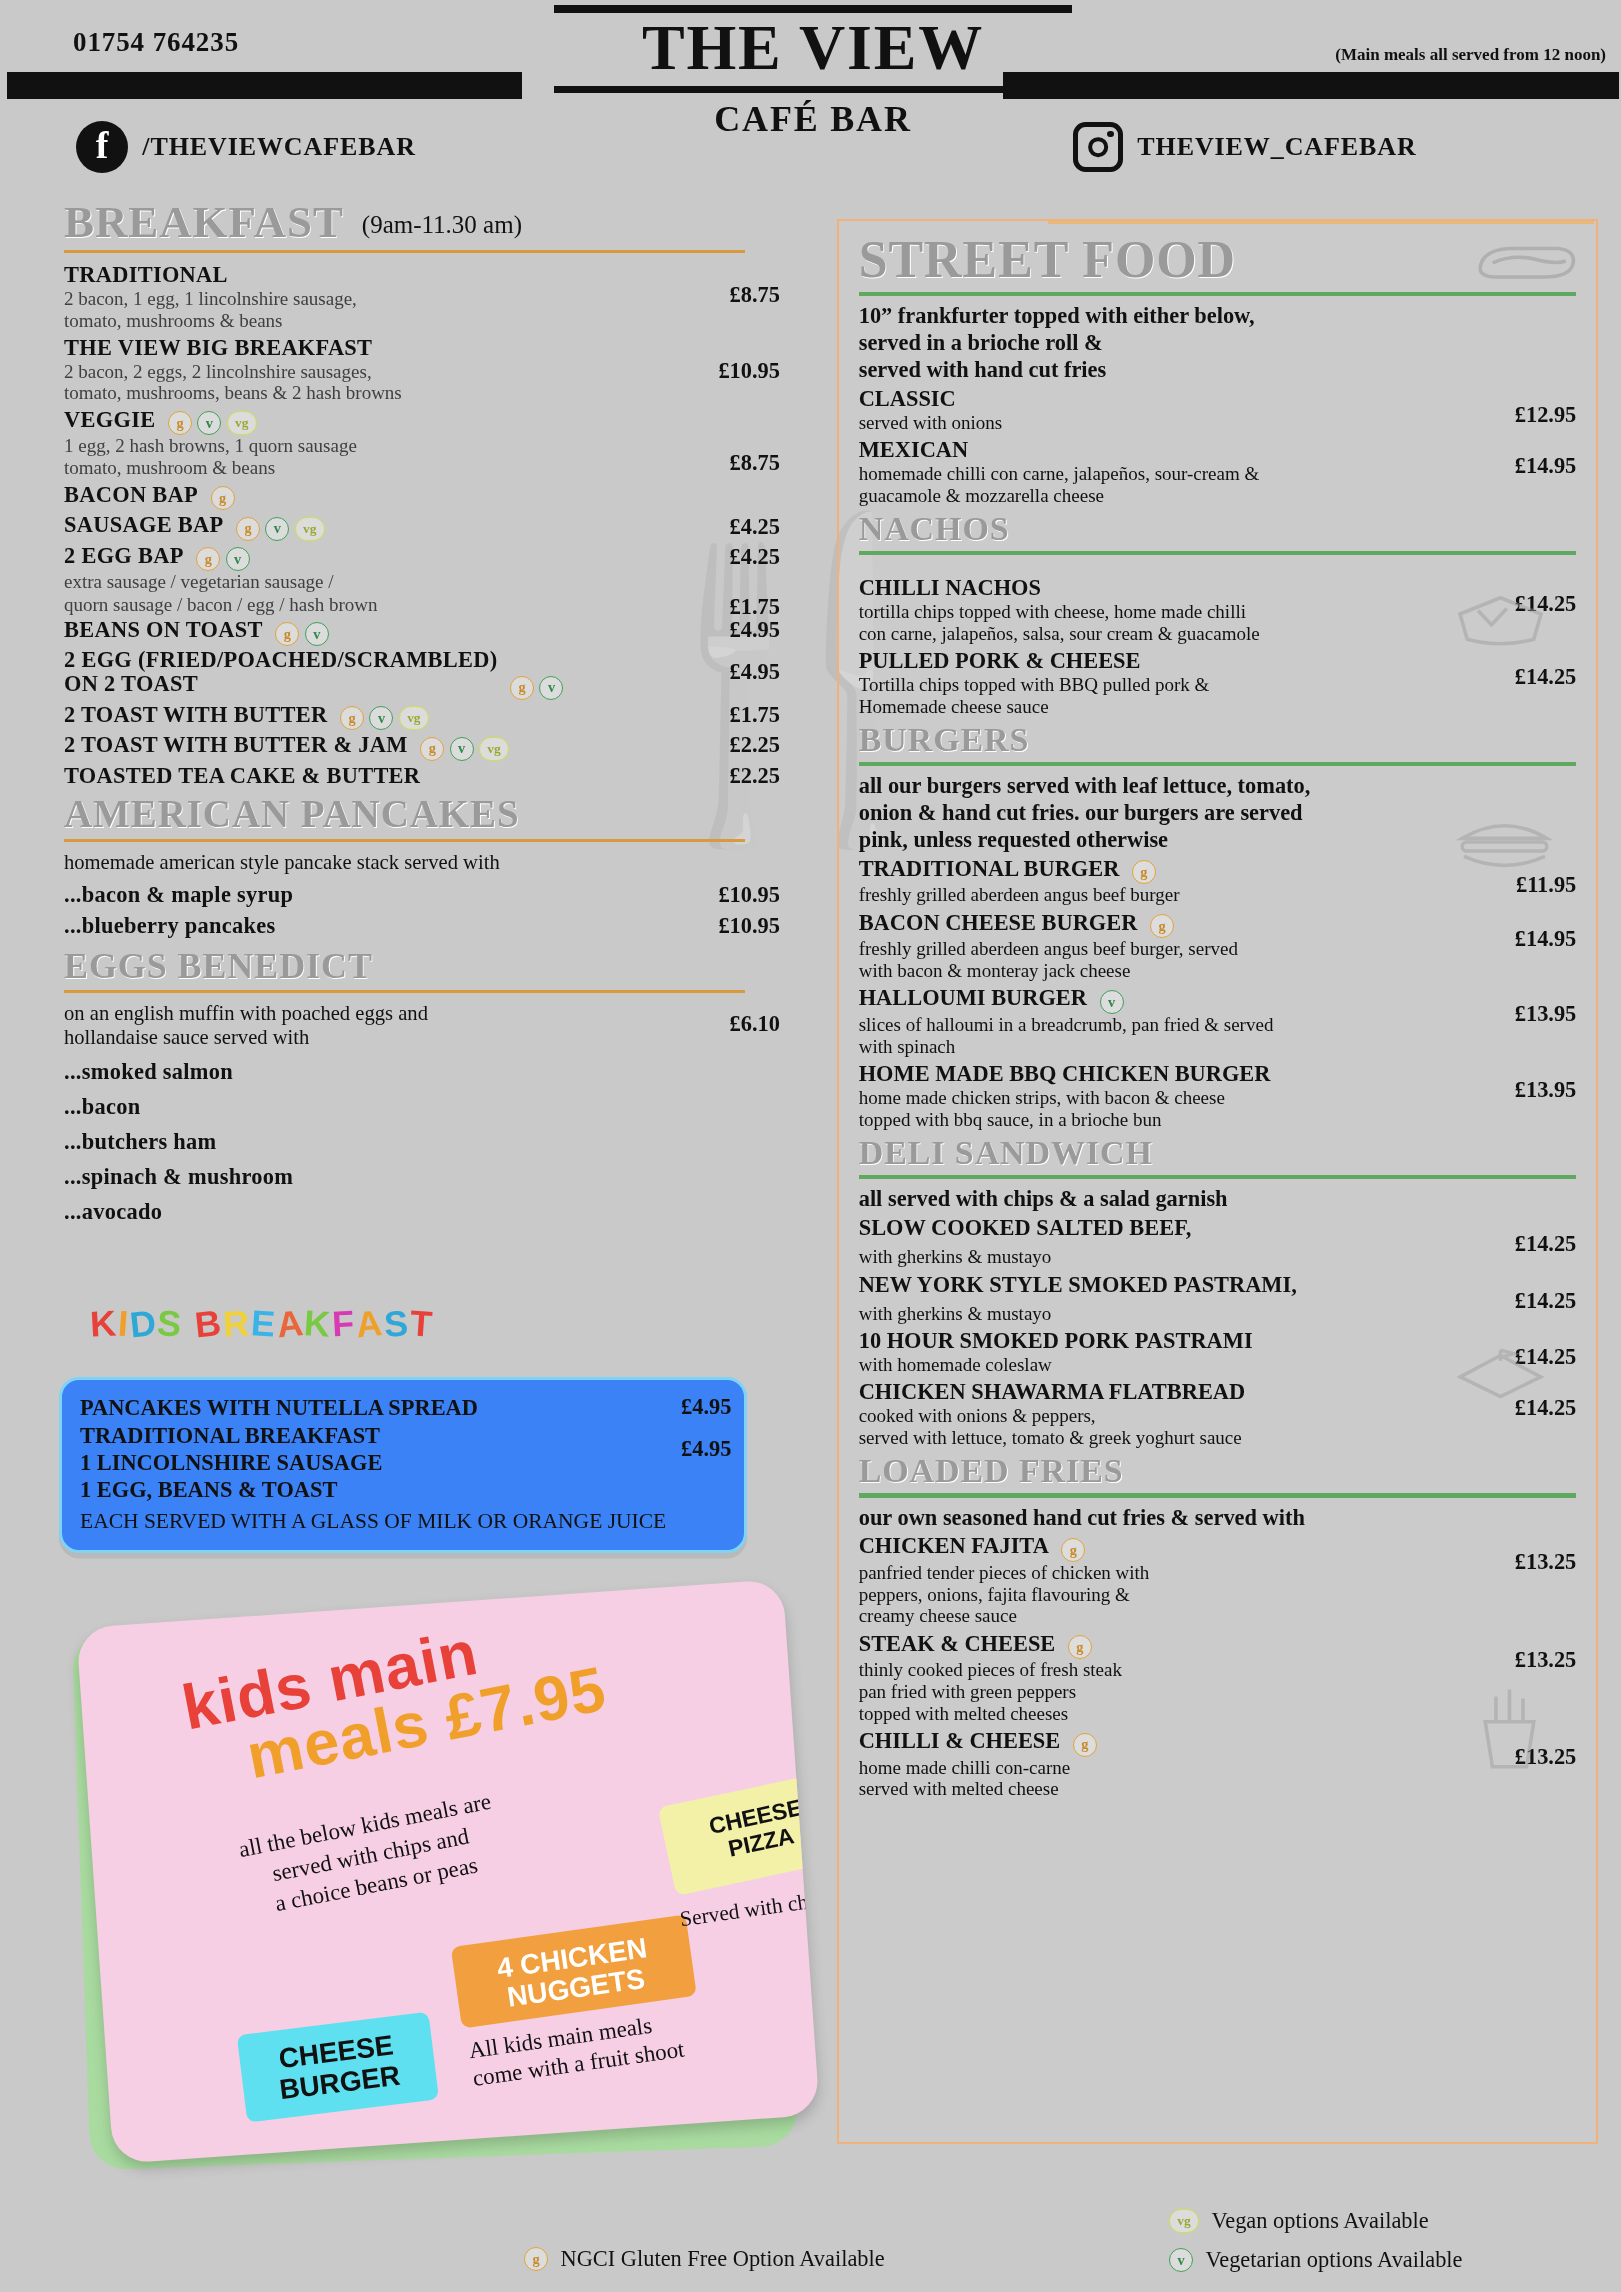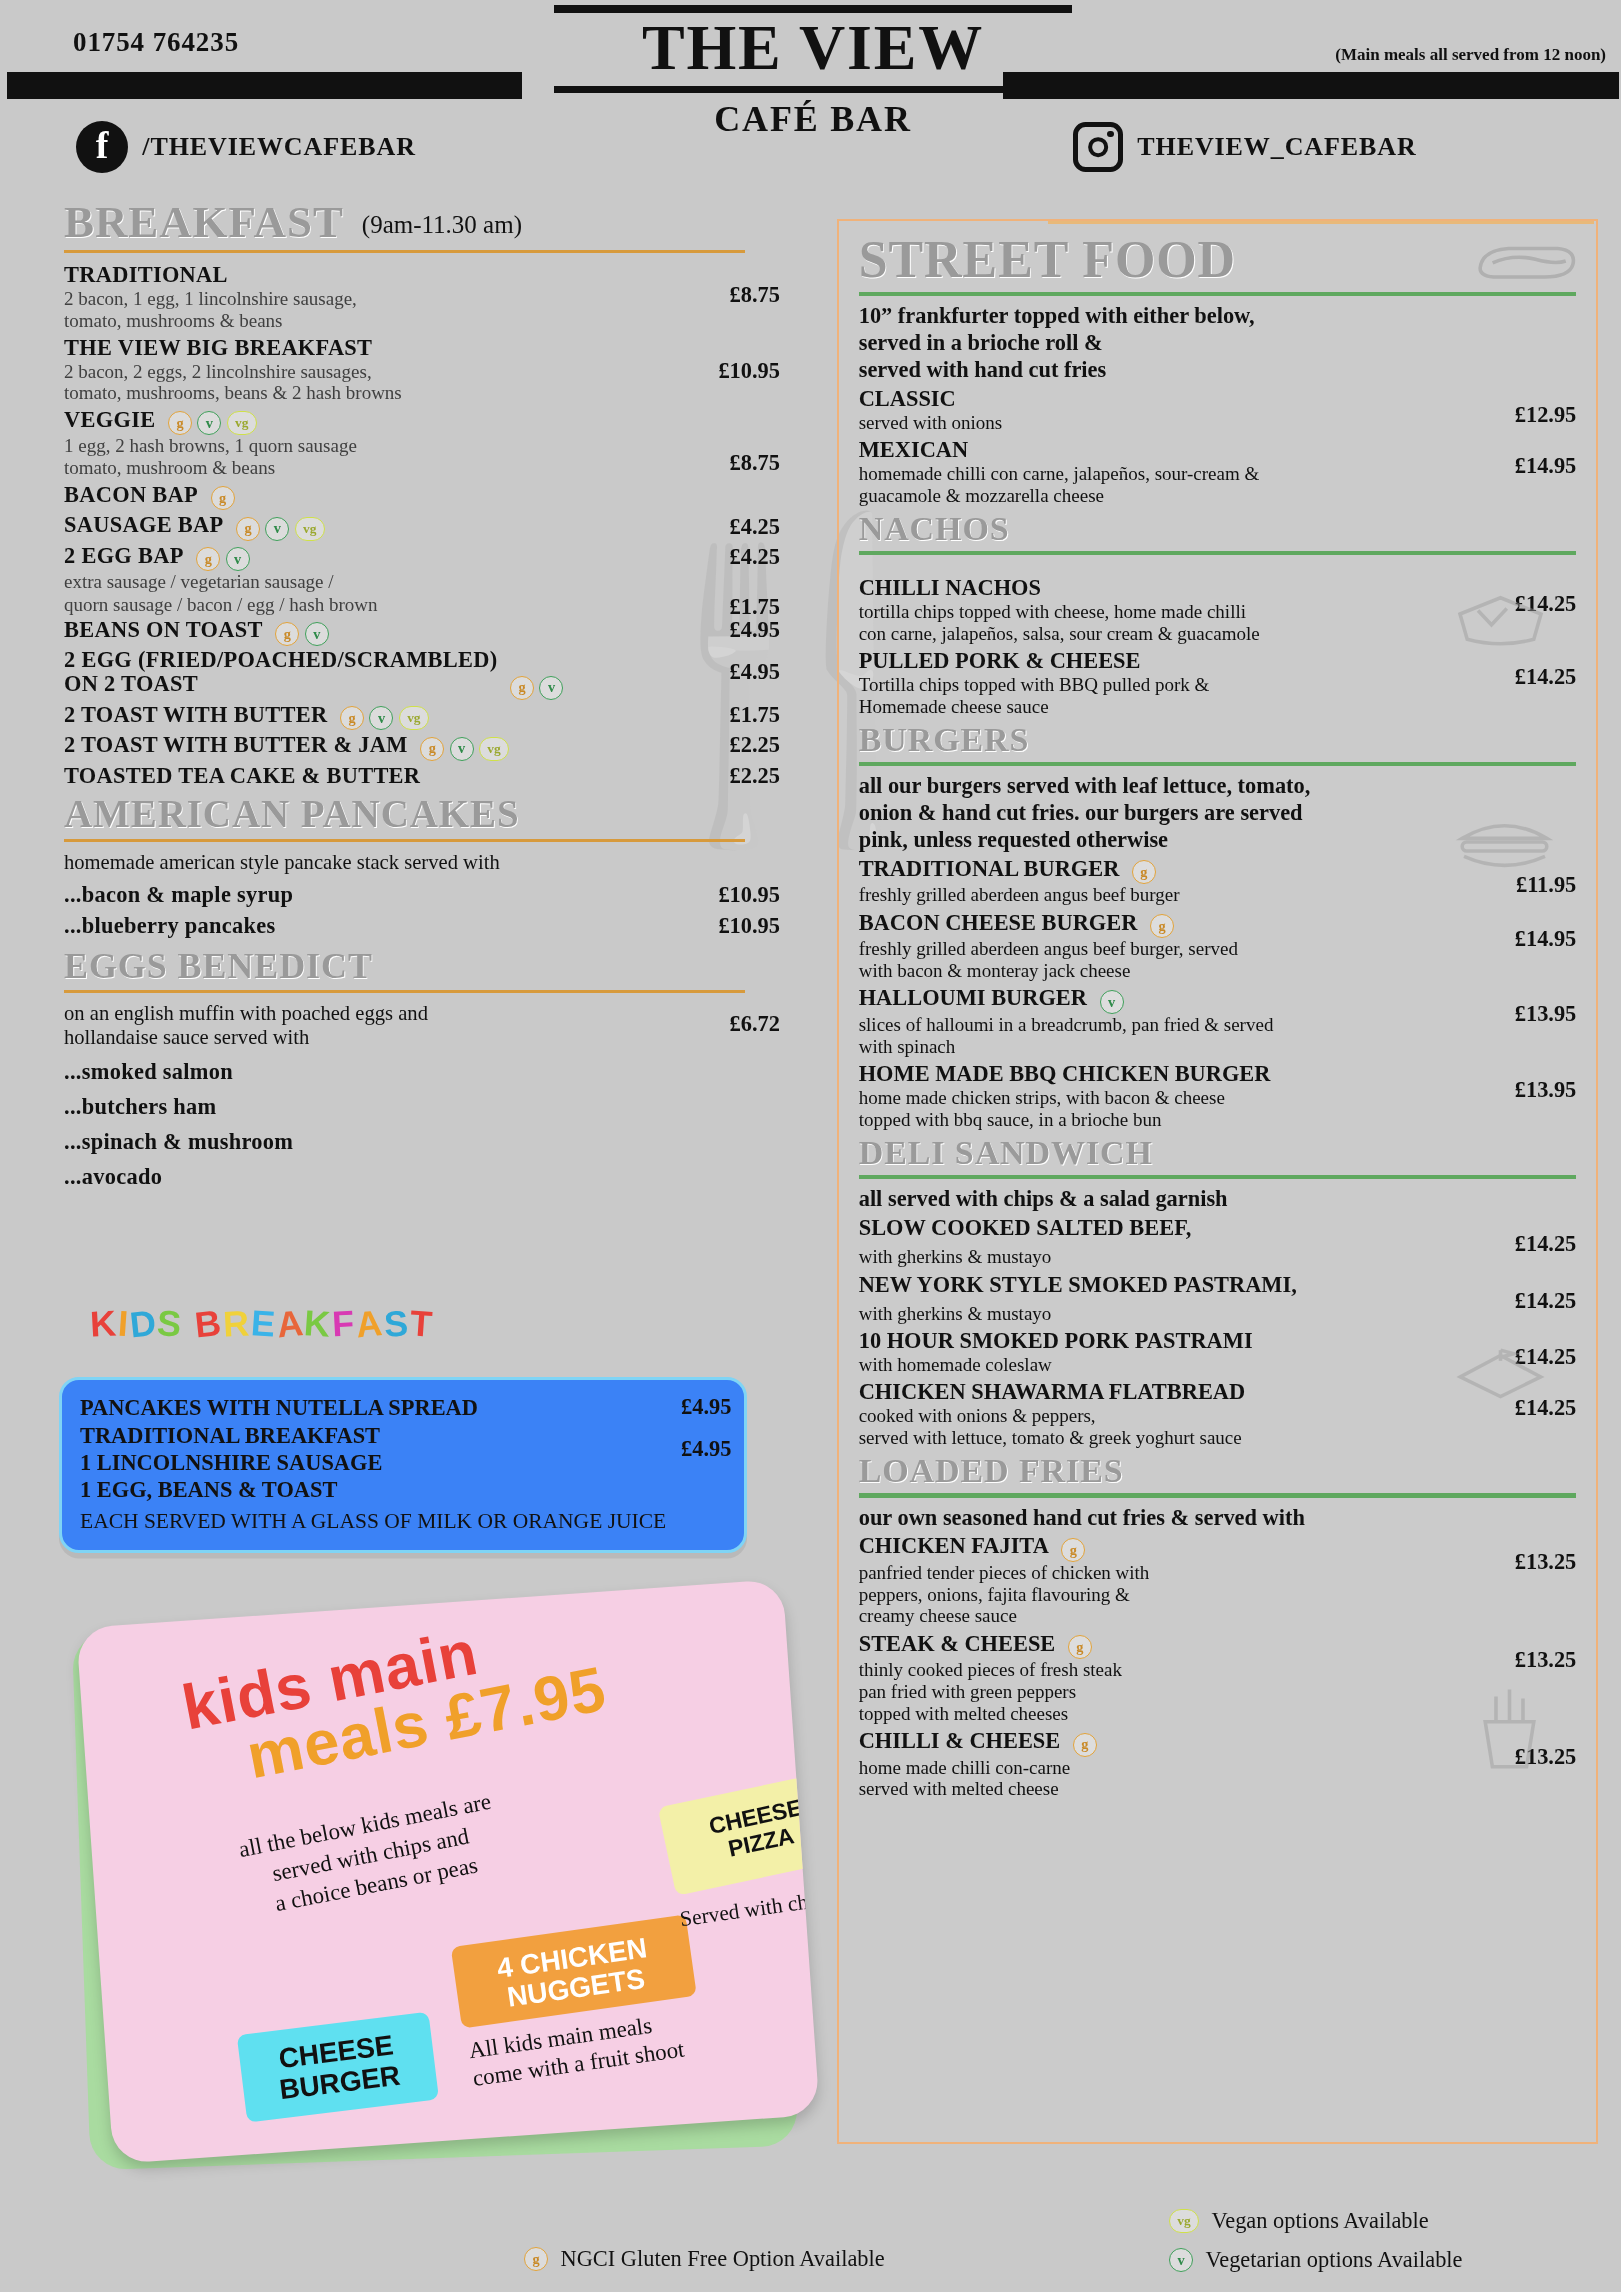--- a/index.html
+++ b/index.html
@@ -323,23 +323,24 @@
     <div class="item row" style="margin-top:5.4px;">
       <span class="item-title">...blueberry pancakes</span>
       <span class="price" style="top:0;">£10.95</span>
     </div>
 
     <div class="sec-head benedict-title" style="margin-top:9px;">EGGS BENEDICT</div>
     <div class="rule-orange"></div>
     <div class="row">
       <div class="plain-line" style="white-space:pre-line;">on an english muffin with poached eggs and
 hollandaise sauce served with</div>
-      <span class="price" style="top:9px;">£6.72</span>
+      <span class="price" style="top:9px;">£6.10</span>
     </div>
     <div class="item-title" style="display:block;margin-top:9px;">...smoked salmon</div>
+    <div class="item-title" style="display:block;margin-top:9px;">...bacon</div>
     <div class="item-title" style="display:block;margin-top:9px;">...butchers ham</div>
     <div class="item-title" style="display:block;margin-top:9px;">...spinach &amp; mushroom</div>
     <div class="item-title" style="display:block;margin-top:9px;">...avocado</div>
   </div>
 
   <div class="kids-bf">
     <span style="color:#e8413a;">K</span><span style="color:#f0a02a;">I</span><span style="color:#2fa8d8;">D</span><span style="color:#7ac943;">S</span><span>&nbsp;</span><span style="color:#e8413a;">B</span><span style="color:#f0d13a;">R</span><span style="color:#3ab3e8;">E</span><span style="color:#e8663a;">A</span><span style="color:#7ac943;">K</span><span style="color:#d83ab3;">F</span><span style="color:#f0a02a;">A</span><span style="color:#2fa8d8;">S</span><span style="color:#e8413a;">T</span>
   </div>
 
   <div class="kids-bar">

